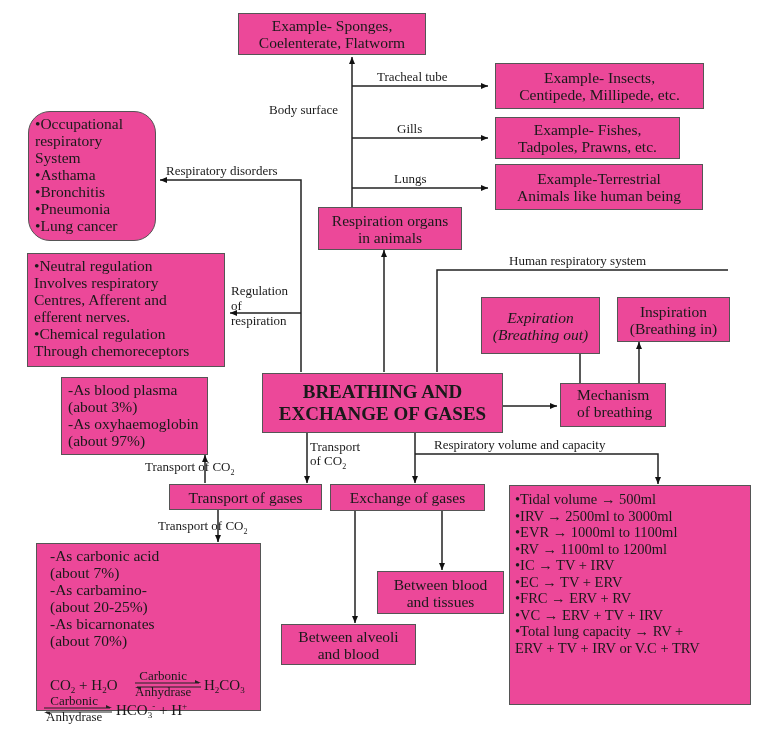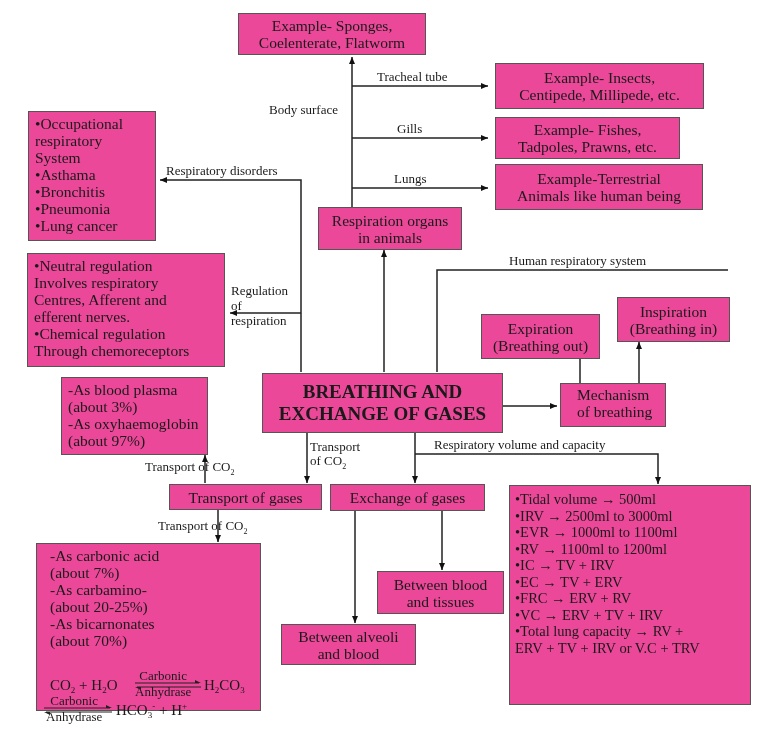--- a/index.html
+++ b/index.html
@@ -81,21 +81,21 @@
 <div class="box center" style="left:495px; top:164px; width:208px; height:46px;">
   <span class="line">Example-Terrestrial</span>
   <span class="line">Animals like human being</span>
 </div>
 
 <span class="lbl" style="left:269px; top:63px;margin-top:40px;">Body surface</span>
 <span class="lbl" style="left:377px; top:70px;">Tracheal tube</span>
 <span class="lbl" style="left:397px; top:122px;">Gills</span>
 <span class="lbl" style="left:394px; top:172px;">Lungs</span>
 
-<div class="box left" style="left:28px; top:111px; width:128px; height:130px;">
+<div class="box left" style="left:28px; top:111px; width:128px; height:130px;border-radius:22px;">
   <span class="line">•Occupational</span>
   <span class="line">respiratory</span>
   <span class="line">System</span>
   <span class="line">•Asthama</span>
   <span class="line">•Bronchitis</span>
   <span class="line">•Pneumonia</span>
   <span class="line">•Lung cancer</span>
 </div>
 <span class="lbl" style="left:166px; top:164px;">Respiratory disorders</span>
 
@@ -112,21 +112,21 @@
   <span class="line">of</span>
   <span class="line">respiration</span>
 </div>
 
 <span class="lbl" style="left:509px; top:254px;">Human respiratory system</span>
 
 <div class="box left" style="left:560px; top:383px; width:106px; height:44px; padding:2px 16px;">
   <span class="line">Mechanism</span>
   <span class="line">of breathing</span>
 </div>
-<div class="box center" style="left:481px; top:314px; width:119px; height:45px;">
+<div class="box center" style="left:481px; top:297px; width:119px; height:57px;font-style:italic;">
   <span class="line">Expiration</span>
   <span class="line">(Breathing out)</span>
 </div>
 <div class="box center" style="left:617px; top:297px; width:113px; height:45px;">
   <span class="line">Inspiration</span>
   <span class="line">(Breathing in)</span>
 </div>
 
 <div class="lbl" style="left:310px; top:440px; line-height:14px;">
   <span class="line">Transport</span>

